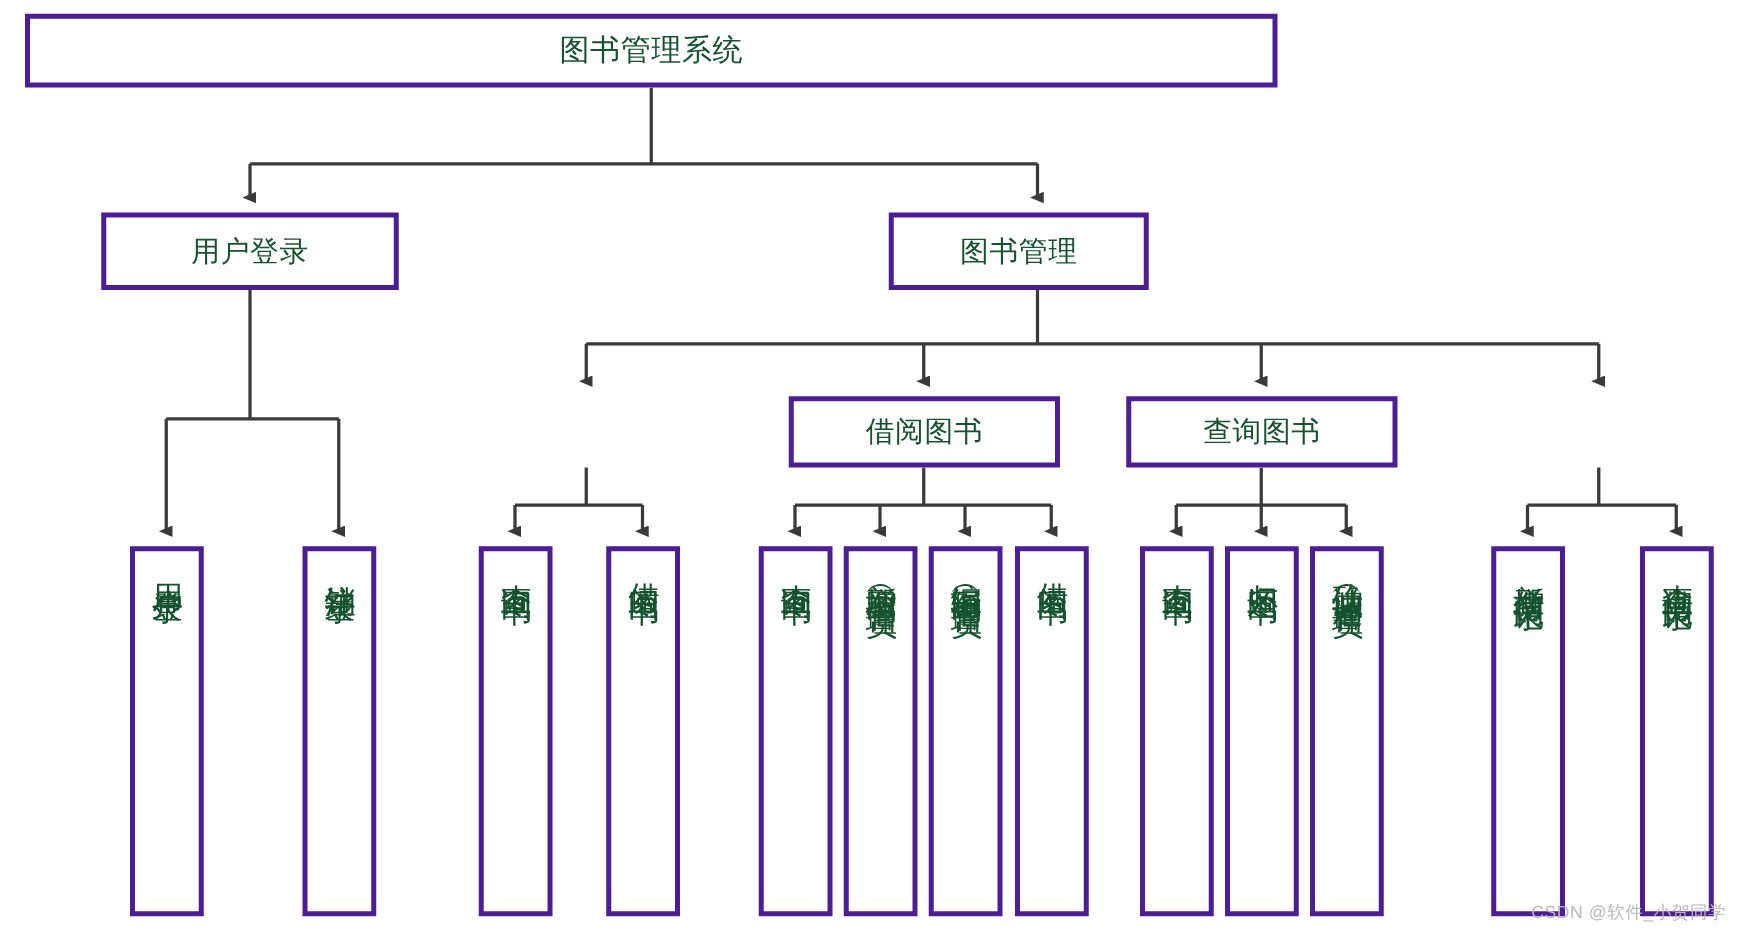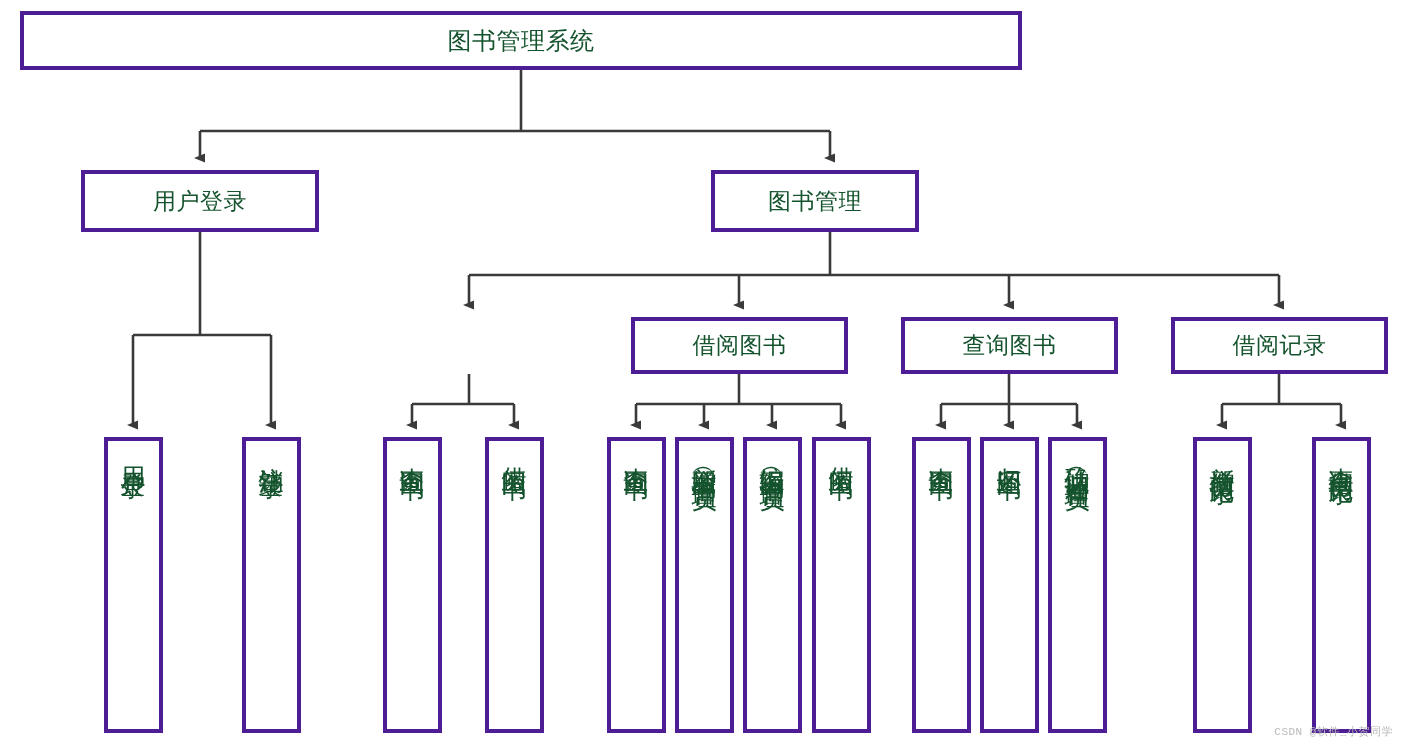--- a/index.html
+++ b/index.html
@@ -58,28 +58,28 @@
   .node.vert .label {
     writing-mode: vertical-rl;
     text-orientation: upright;
     font-size: 25px;
     line-height: 1.12;
     letter-spacing: 3px;
     white-space: nowrap;
   }
   #watermark {
     position: absolute;
-    right: 12px;
+    right: 24px;
     bottom: 8px;
-    font-size: 11px;
+    font-size: 14px;
     color: #b8b8b8;
     letter-spacing: 0.5px;
     z-index: 5;
     white-space: nowrap;
-    font-family: Liberation Mono, monospace;
+    font-family: Liberation Sans, sans-serif;
   }
 </style>
 </head>
 <body>
 
 <div id="diagram-root">
 
   <svg id="connectors" viewBox="0 0 1405 747" xmlns="http://www.w3.org/2000/svg">
     <defs>
       <marker id="arrow" markerWidth="11" markerHeight="11" refX="4.6" refY="5" orient="auto" markerUnits="userSpaceOnUse">
@@ -144,23 +144,20 @@
 
 
   <div class="node horiz" style="left:631px; top:317px; width:217px; height:57px;">
     <span class="label">借阅图书</span>
   </div>
 
   <div class="node horiz" style="left:901px; top:317px; width:217px; height:57px;">
     <span class="label">查询图书</span>
   </div>
 
-  <div class="node horiz" style="left:1171px; top:317px; width:217px; height:57px;">
-    <span class="label">借阅记录</span>
-  </div>
 
   <div class="node vert" style="left:104px; top:437px; width:59px; height:296px;">
     <span class="label">用户登录</span>
   </div>
 
   <div class="node vert" style="left:242px; top:437px; width:59px; height:296px;">
     <span class="label">注销登录</span>
   </div>
 
   <div class="node vert" style="left:383px; top:437px; width:59px; height:296px;">

